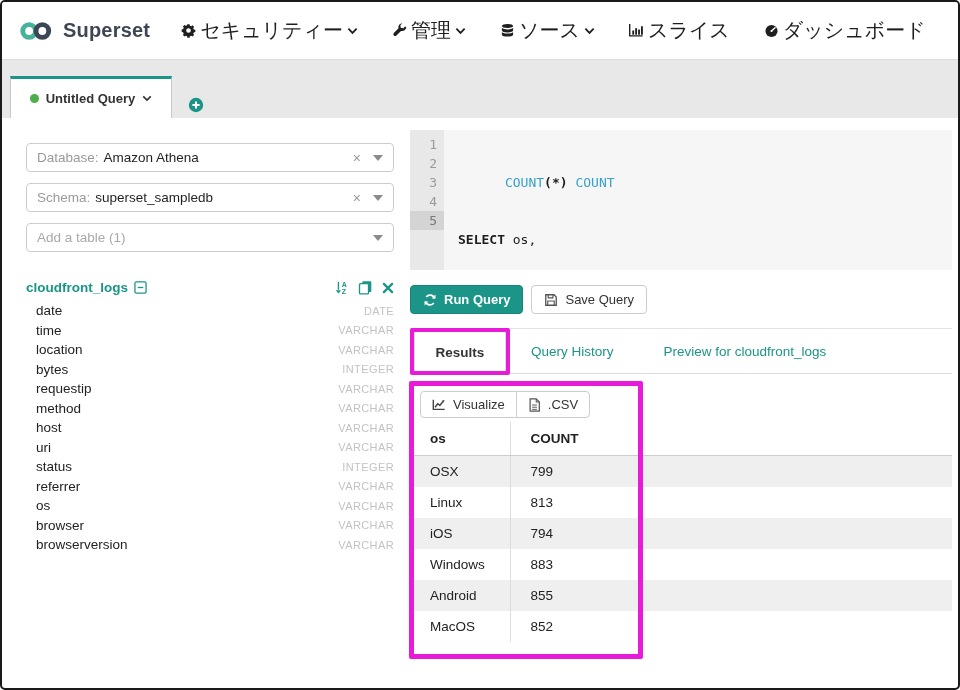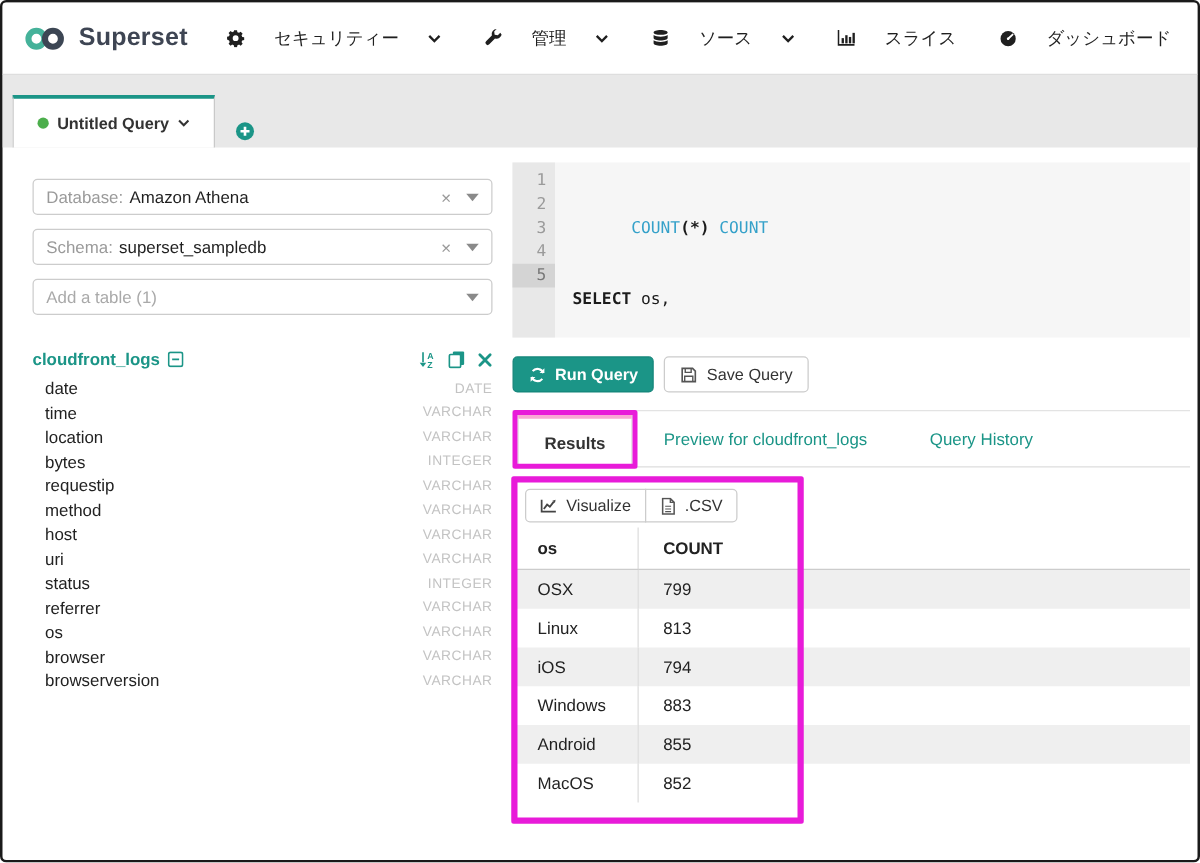--- a/index.html
+++ b/index.html
@@ -4,21 +4,21 @@
 <style>
   * { margin:0; padding:0; box-sizing:border-box; }
   html,body { width:960px; height:690px; background:#fff; font-family:"Liberation Sans", sans-serif; }
   .frame { position:relative; width:960px; height:690px; border:2px solid #1a1a1a; border-radius:5px; background:#fff; overflow:hidden; }
 
   
   .navbar { height:58px; display:flex; align-items:center; padding:0 16px; background:#fff; border-bottom:1px solid #dedede; }
   .brand { display:flex; align-items:center; gap:9px; cursor:pointer; }
   .brand-text { font-size:20px; font-weight:800; color:#3e4553; letter-spacing:.2px; }
   .menu { display:flex; align-items:center; margin-left:14px; }
-  .menu-item { display:flex; align-items:center; gap:23px; padding:0 17px; font-size:14px; color:#1f1f1f; cursor:pointer; white-space:nowrap; }
+  .menu-item { display:flex; align-items:center; gap:4px; padding:0 17px; font-size:20px; color:#1f1f1f; cursor:pointer; white-space:nowrap; }
   .menu-item svg { flex:0 0 auto; }
   .chev { color:#1f1f1f; }
 
   
   .tabbar { position:relative; height:58px; background:#e8e8e8; }
   .query-tab { position:absolute; left:8px; top:16px; bottom:0; width:162px; background:#fff;
     border-top:3px solid #1b9587; border-left:1px solid #c9c9c9; border-right:1px solid #c9c9c9;
     display:flex; align-items:center; justify-content:center; gap:7px; font-size:13px; font-weight:bold; color:#333; cursor:pointer; }
   .dot { width:9px; height:9px; border-radius:50%; background:#4cae4c; }
   .add-tab { position:absolute; left:186px; top:37px; cursor:pointer; color:#1b9587; line-height:0; }
@@ -59,21 +59,21 @@
 
   
   .actions { display:flex; gap:8px; margin-top:15px; }
   .btn { display:inline-flex; align-items:center; gap:7px; font-size:13px; border-radius:4px; padding:6px 12px; cursor:pointer; border:1px solid #ccc; background:#fff; color:#333; }
   .btn-run { background:#1b9587; border-color:#15857a; color:#fff;font-weight:bold; }
 
   .south-divider { border-top:1px solid #e3e3e3; margin-top:14px; }
 
   
   .result-tabs { display:flex; height:45px; border-bottom:1px solid #ddd; }
-  .rtab-active { margin-left:4px; width:92px; margin-bottom:-1px; background:#fff; border-top:6px solid #f9a8d4;
+  .rtab-active { margin-left:4px; width:92px; margin-bottom:-1px; background:#fff; border-top:2px solid #f9a8d4;
     border-left:1px solid #ddd; border-right:1px solid #ddd; display:flex; align-items:center; justify-content:center;
     font-size:13.5px; font-weight:bold; color:#333; cursor:pointer; }
   .rtab-link { display:flex; align-items:center; padding:0 25px; font-size:13.5px; color:#1b9587; cursor:pointer; }
 
   
   .result-pane { padding-top:17px; }
   .btn-group { display:inline-flex; margin-left:10px; }
   .btn-group .btn { border-radius:0; padding:5px 11px; }
   .btn-group .btn:first-child { border-radius:4px 0 0 4px; }
   .btn-group .btn:last-child { border-radius:0 4px 4px 0; margin-left:-1px; }
@@ -317,24 +317,24 @@
         </button>
       </div>
 
       <div class="south-divider"></div>
 
       <div class="result-tabs">
         <div class="rtab-active">
             <span>Results</span>
           </div>
         <div class="rtab-link">
-            <span>Preview for cloudfront_logs</span>
+            <span>Query History</span>
           </div>
         <div class="rtab-link">
-            <span>Query History</span>
+            <span>Preview for cloudfront_logs</span>
           </div>
       </div>
 
       <div class="result-pane">
         <div class="btn-group">
           <button class="btn">
             <svg width="14" height="14" viewBox="0 0 16 16">
               <path d="M1.5 2v11h13" fill="none" stroke="#444" stroke-width="1.6"></path>
               <path d="M3.5 10.5l3-4 2.5 2L12.5 4" fill="none" stroke="#444" stroke-width="1.7"></path>
               <path d="M11.3 3l3-1-.7 3z" fill="#444"></path>

